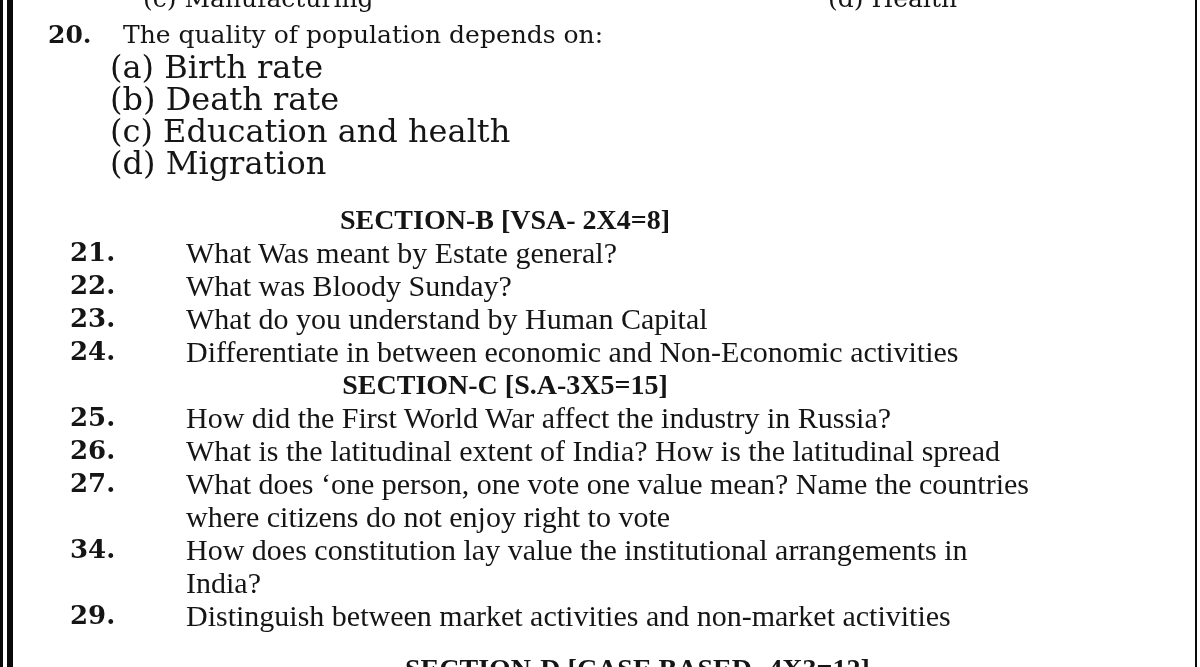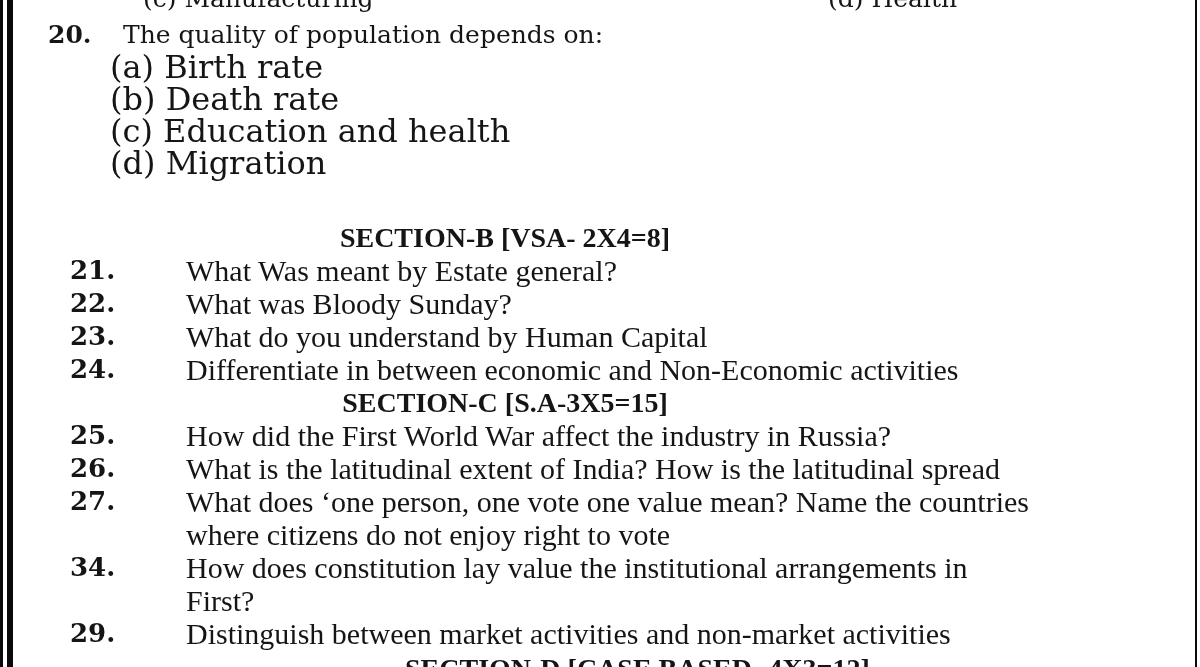--- a/index.html
+++ b/index.html
@@ -43,21 +43,21 @@
     margin-left:110px;
     font-family:"DejaVu Serif", serif;font-size:32px;line-height:32px;white-space:nowrap;
   }
 
   
   .sec-heading{
     width:1010px;text-align:center;
     font-family:"Liberation Serif", serif;font-weight:700;
     font-size:28px;line-height:33px;white-space:nowrap;
   }
-  .sec-heading.b{margin-top:42px;}
+  .sec-heading.b{margin-top:24px;}
 
   
   .sq .qrow{display:flex;gap:43px;}
   .sq .qnum{
     flex:none;width:73px;margin-left:70px;
     font-family:"DejaVu Serif", serif;font-weight:700;font-size:26px;line-height:33px;
   }
   .sq .qline{
     font-family:"Liberation Serif", serif;font-size:30px;line-height:33px;white-space:nowrap;
   }
@@ -142,21 +142,21 @@
       <div class="qnum">27.</div>
       <div>
         <div class="qline">What does ‘one person, one vote one value mean? Name the countries</div>
         <div class="qline">where citizens do not enjoy right to vote</div>
       </div>
     </div>
     <div class="qrow">
       <div class="qnum">34.</div>
       <div>
         <div class="qline">How does constitution lay value the institutional arrangements in</div>
-        <div class="qline">First?</div>
+        <div class="qline">India?</div>
       </div>
     </div>
     <div class="qrow">
       <div class="qnum">29.</div>
       <div>
           <div class="qline">Distinguish between market activities and non-market activities</div>
         </div>
     </div>
   </div>
 

